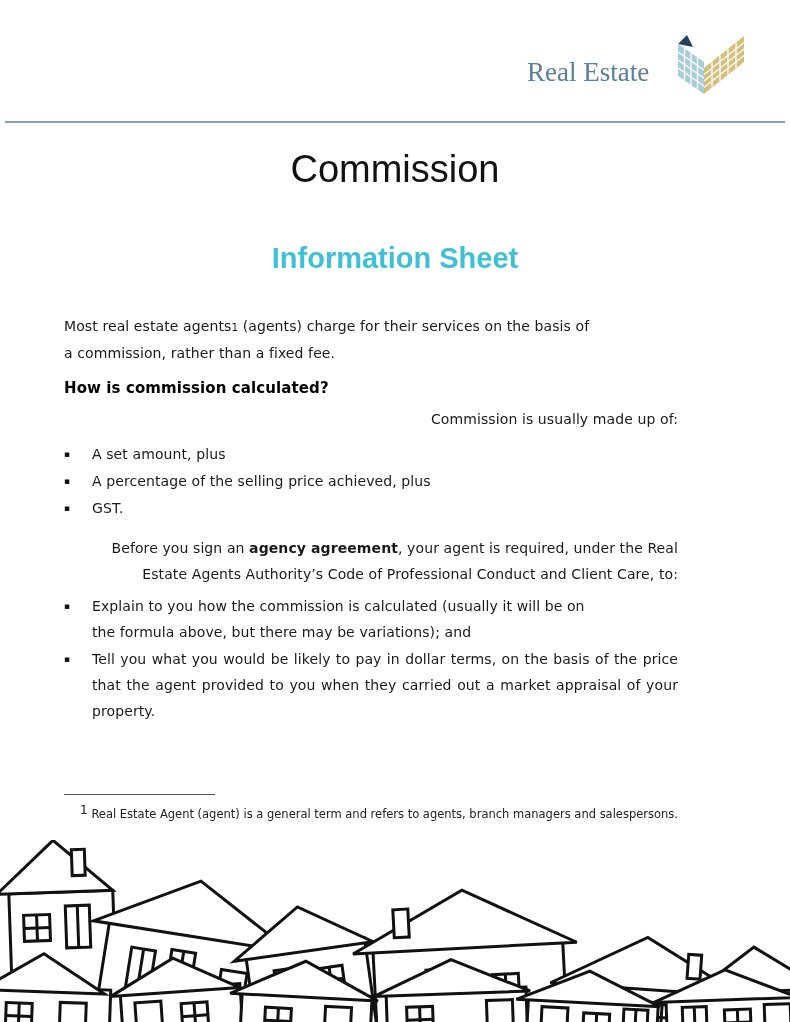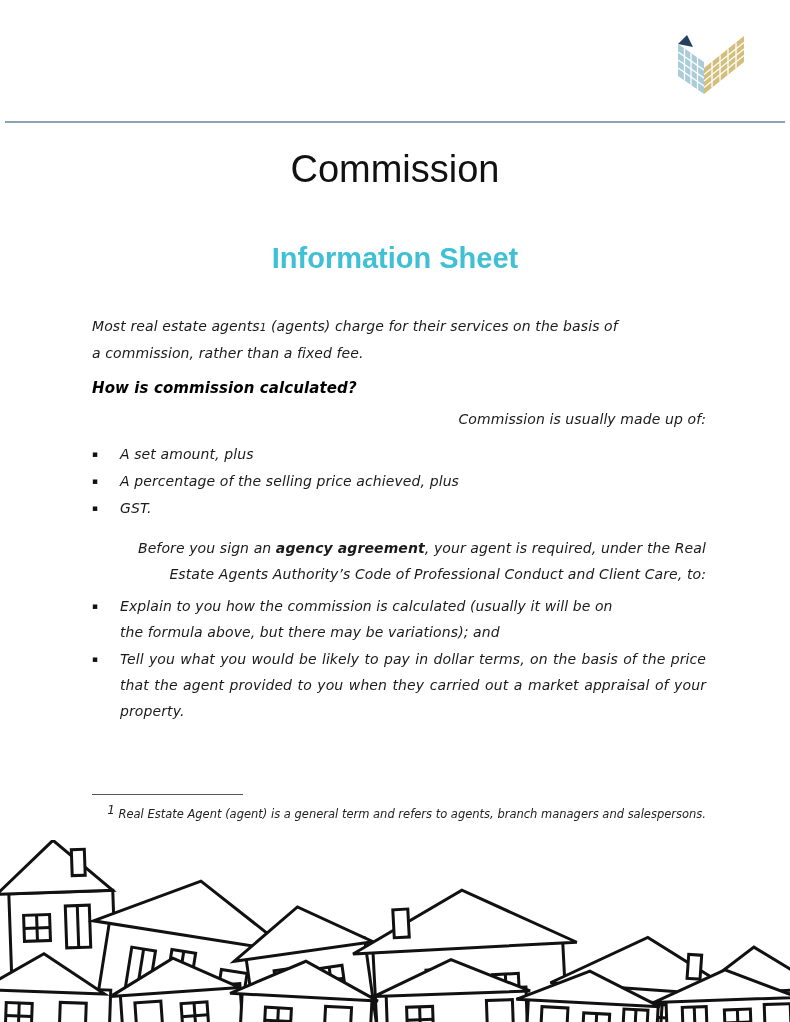--- a/index.html
+++ b/index.html
@@ -50,26 +50,25 @@
     margin-top:56px;
     text-align:center;
     font-family:"Liberation Sans",sans-serif;
     font-size:29px;
     font-weight:700;
     color:#3fc0d4;
     line-height:1;
   }
   
   .content{
-    padding-left:92px;
+    padding-left:64px;
     width:614px;
     font-size:14px;
     line-height:26px;
     letter-spacing:.1px;
-    font-style:italic;
   }
   .para{margin:0;white-space:pre-line;}
   .intro{margin-top:40px;}
   .fn-ref-inline{font-size:10.5px;letter-spacing:0;}
   .sec-heading{
     margin:12px 0 0 0;
     font-size:15px;
     font-weight:700;
     color:#000;
     line-height:20px;
@@ -114,20 +113,21 @@
   }
   .house{fill:#ffffff;stroke:#111;stroke-width:3;stroke-linejoin:miter;}
 </style>
 </head>
 <body>
 
 <div class="page">
 
   <div class="header">
     <div class="logo">
+      <div class="logo-text">Real Estate</div>
       <svg class="logo-icon" viewBox="0 0 76 66" width="76" height="66">
         <polygon points="8,12 17,3 23,15" fill="#23405c"></polygon>
         <polygon points="8,12 34,30 34,62 8,44" fill="#a9ccd8"></polygon>
         <g stroke="#ffffff" stroke-width="1.3">
           <line x1="14.5" y1="16.5" x2="14.5" y2="48.5"></line>
           <line x1="21" y1="21" x2="21" y2="53"></line>
           <line x1="27.5" y1="25.5" x2="27.5" y2="57.5"></line>
           <line x1="8" y1="20" x2="34" y2="38"></line>
           <line x1="8" y1="28" x2="34" y2="46"></line>
           <line x1="8" y1="36" x2="34" y2="54"></line>

